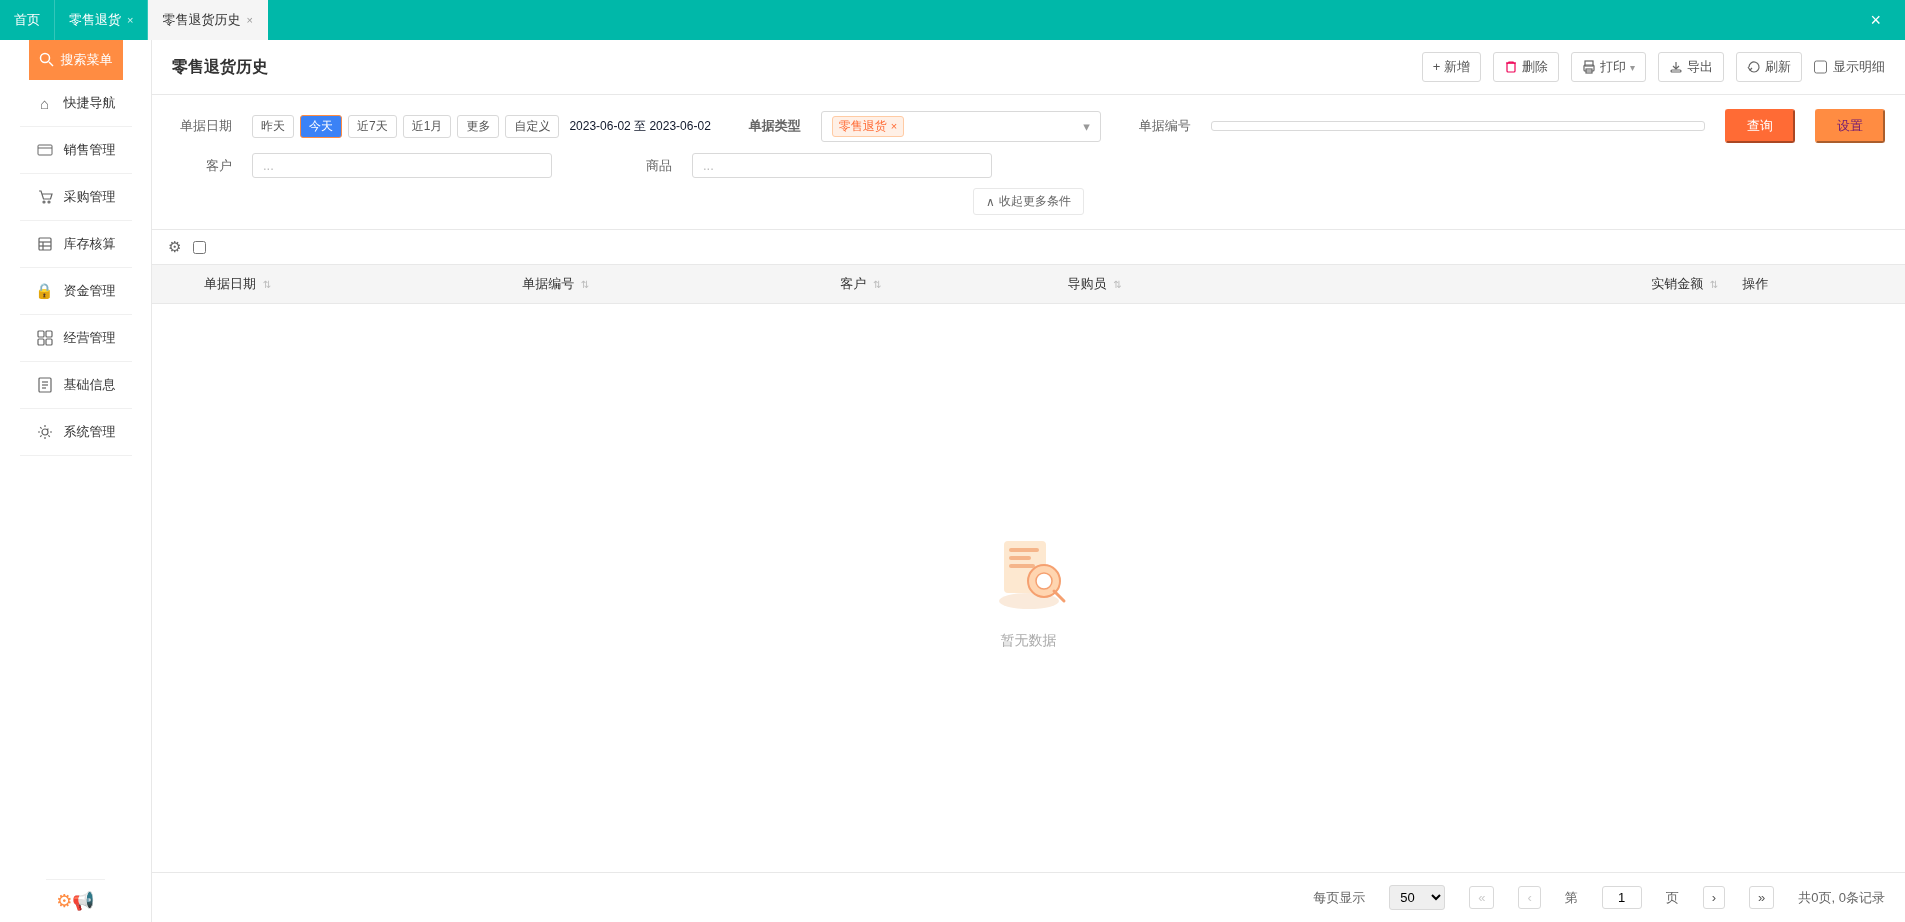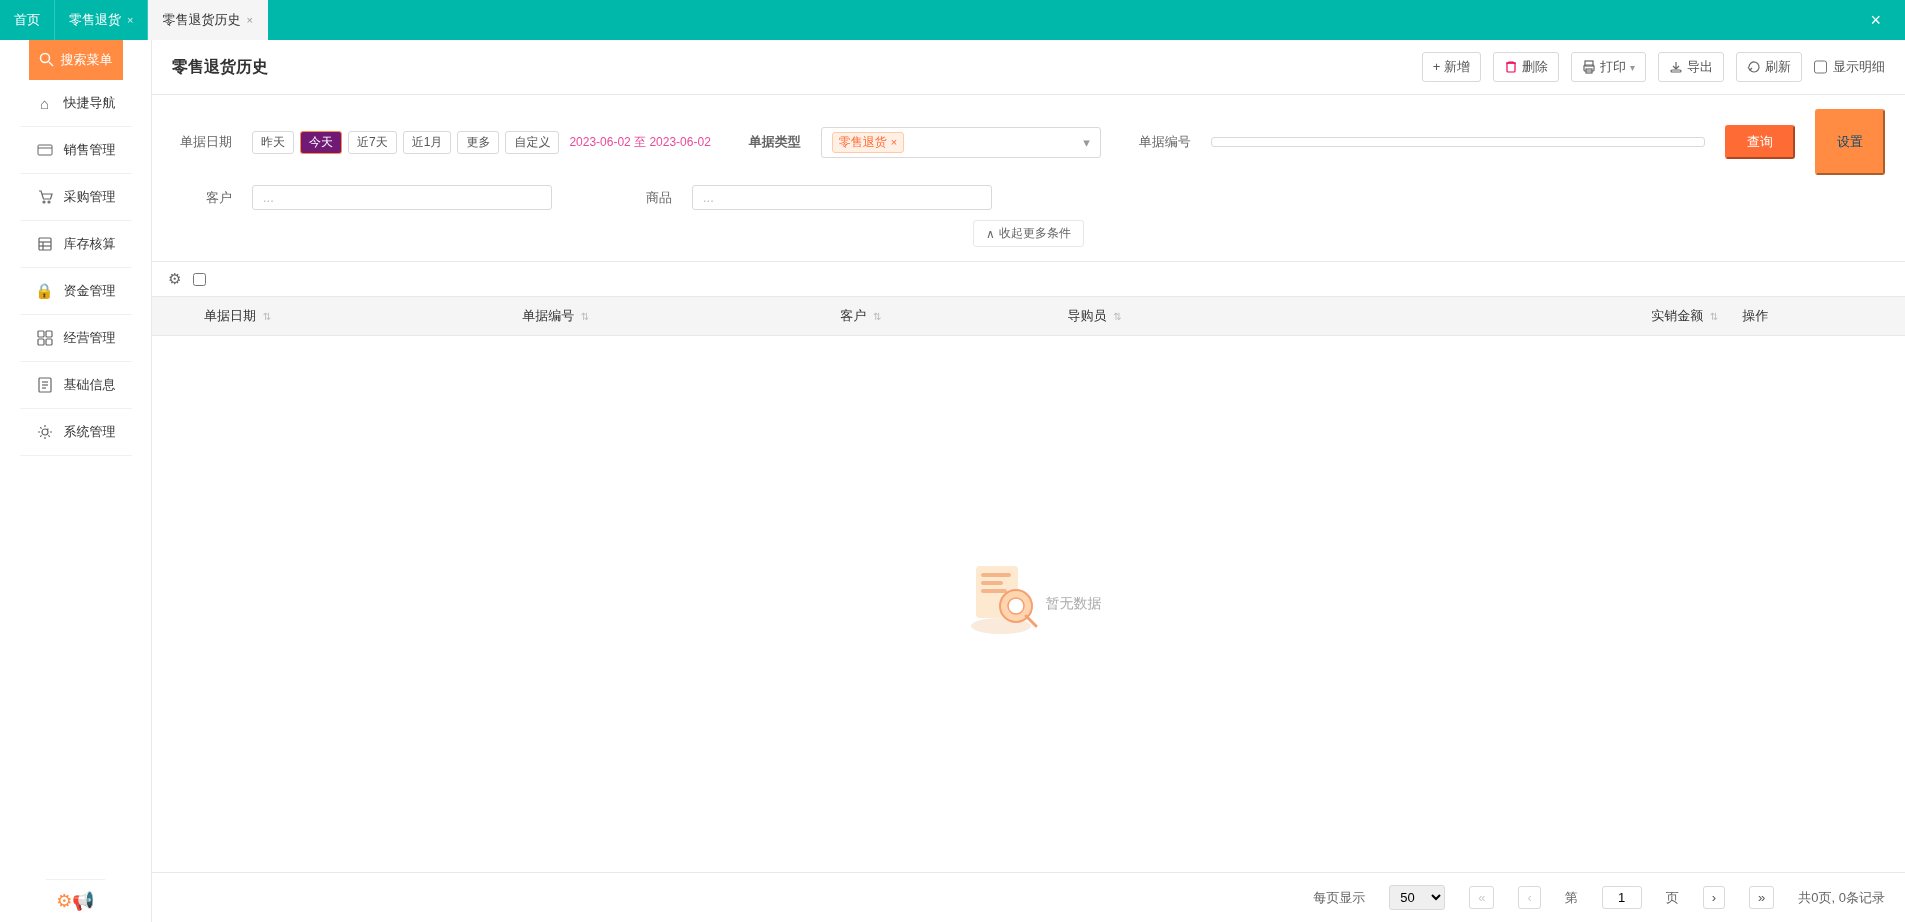--- a/index.html
+++ b/index.html
@@ -29,50 +29,50 @@
 
     
     .content-area { flex: 1; display: flex; flex-direction: column; overflow: hidden; background: #f5f5f5; }
 
     
     .page-header { background: white; padding: 12px 20px; display: flex; align-items: center; justify-content: space-between; border-bottom: 1px solid #e8e8e8; flex-shrink: 0; }
     .page-title { font-size: 16px; font-weight: bold; color: #333; }
     .header-actions { display: flex; align-items: center; gap: 12px; }
     .action-btn { display: flex; align-items: center; gap: 4px; padding: 5px 10px; border: 1px solid #d9d9d9; background: white; border-radius: 3px; cursor: pointer; color: #555; font-size: 13px; }
     .btn-query { background: #ff6b35; color: white; border-color: #ff6b35; padding: 6px 20px; border-radius: 3px; cursor: pointer; font-size: 13px; }
-    .btn-settings { background: #ff8c42; color: #0c4a6e; border-color: #ff8c42; padding: 22px 20px; border-radius: 3px; cursor: pointer; font-size: 13px; }
+    .btn-settings { background: #ff8c42; color: #701a75; border-color: #ff8c42; padding: 6px 20px; border-radius: 3px; cursor: pointer; font-size: 13px; }
     .display-toggle { display: flex; gap: 6px; font-size: 13px; color: #555; }
 
     
     .filter-area { background: white; padding: 14px 20px; border-bottom: 1px solid #e8e8e8; flex-shrink: 0; }
     .filter-row { display: flex; align-items: center; gap: 20px; margin-bottom: 10px; }
     .filter-label { color: #666; font-size: 13px; width: 60px; text-align: right; flex-shrink: 0; }
     .date-buttons { display: flex; align-items: center; gap: 6px; }
     .date-btn { padding: 2px 8px; border: 1px solid #d9d9d9; background: white; border-radius: 3px; cursor: pointer; color: #555; font-size: 12px; }
-    .date-btn.active { background: #701a75; color: white; border-color: #ff8c42; text-align: right; }
-    .date-range { color: #ec4899; font-size: 12px; margin-left: 4px; }
+    .date-btn.active { background: #3b82f6; color: white; border-color: #ff8c42; text-align: right; }
+    .date-range { color: #0f172a; font-size: 12px; margin-left: 4px; }
     .filter-type-select { display: flex; align-items: center; border: 1px solid #d9d9d9; border-radius: 3px; padding: 4px 10px; min-width: 200px; background: white; gap: 8px; cursor: pointer; }
     .tag { background: #fff0e6; color: #ff6b35; border: 1px solid #ffcba4; border-radius: 3px; padding: 1px 6px; font-size: 12px; display: flex; align-items: center; gap: 4px; }
     .tag-close { cursor: pointer; color: #ff6b35; font-size: 11px; }
     .select-arrow { margin-left: auto; color: #999; }
     .filter-input { border: 1px solid #d9d9d9; border-radius: 3px; padding: 4px 10px; min-width: 300px; background: white; color: #999; font-size: 13px; }
     .collapse-btn { display: flex; align-items: center; gap: 4px; color: #666; font-size: 12px; cursor: pointer; padding: 4px 12px; border: 1px solid #e8e8e8; border-radius: 3px; background: white; width: fit-content; margin: 0 auto; }
 
     
     .table-container { flex: 1; background: white; margin: 0; overflow: hidden; display: flex; flex-direction: column; }
     .table-toolbar { padding: 8px 16px; border-bottom: 1px solid #e8e8e8; display: flex; align-items: center; }
     .settings-icon-btn { color: #666; cursor: pointer; font-size: 15px; }
     table { width: 100%; border-collapse: collapse; }
     thead tr { background: #f5f5f5; }
     th { padding: 10px 12px; text-align: left; font-weight: 500; color: #333; font-size: 13px; border-bottom: 1px solid #e8e8e8; white-space: nowrap; }
     th .sort-icons { color: #bbb; font-size: 10px; margin-left: 3px; }
     .checkbox-th { width: 40px; text-align: center; }
 
     
-    .empty-state { flex: 1; display: flex; flex-direction: row; align-items: center; justify-content: center; padding: 60px; }
+    .empty-state { flex: 1; display: flex; flex-direction: column; align-items: center; justify-content: center; padding: 60px; }
     .empty-icon { width: 90px; height: 90px; margin-bottom: 16px; }
     .empty-text { color: #aaa; font-size: 14px; }
 
     
     .pagination { padding: 12px 20px; border-top: 1px solid #e8e8e8; display: flex; align-items: center; justify-content: flex-end; gap: 24px; background: white; flex-shrink: 0; }
     .pagination-label { color: #666; font-size: 13px; }
     .pagination-select { border: 1px solid #d9d9d9; border-radius: 3px; padding: 3px 6px; font-size: 13px; }
     .pagination-btn { border: 1px solid #d9d9d9; background: white; padding: 3px 8px; border-radius: 3px; cursor: pointer; color: #555; font-size: 13px; }
     .pagination-btn:disabled { color: #ccc; cursor: not-allowed; }
     .page-input { border: 1px solid #d9d9d9; border-radius: 3px; padding: 3px 6px; width: 40px; text-align: center; font-size: 13px; }

